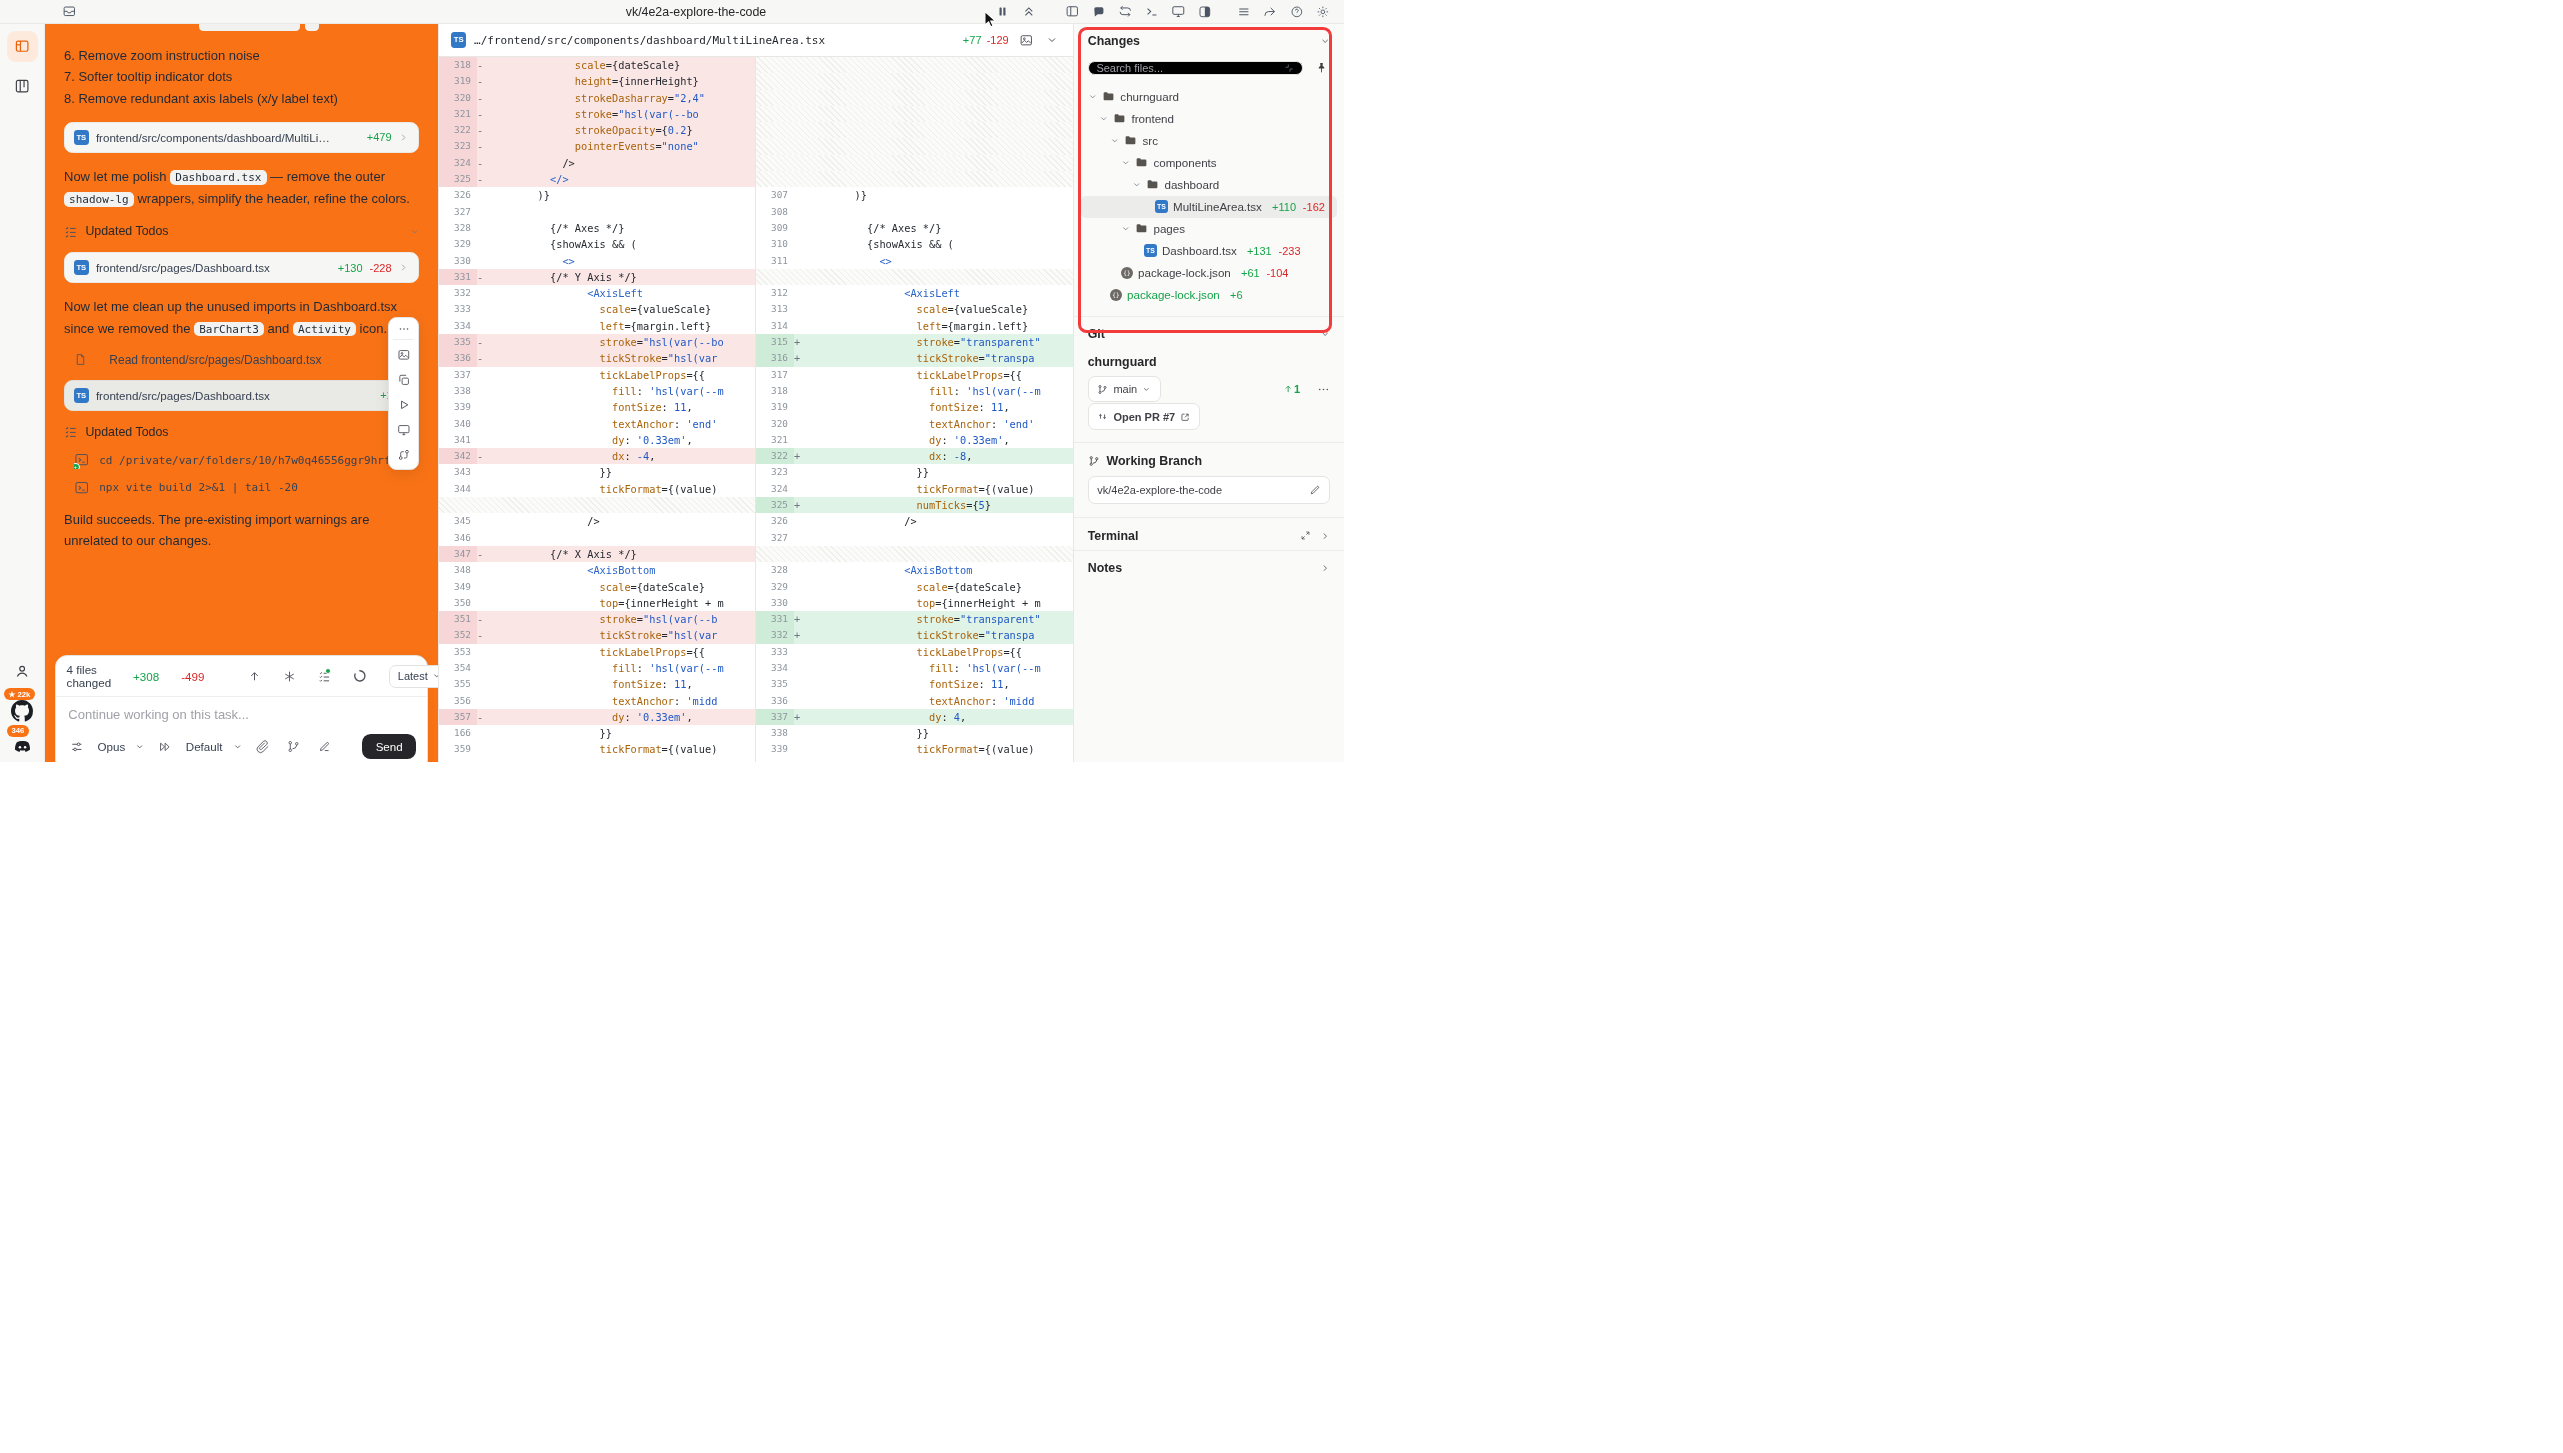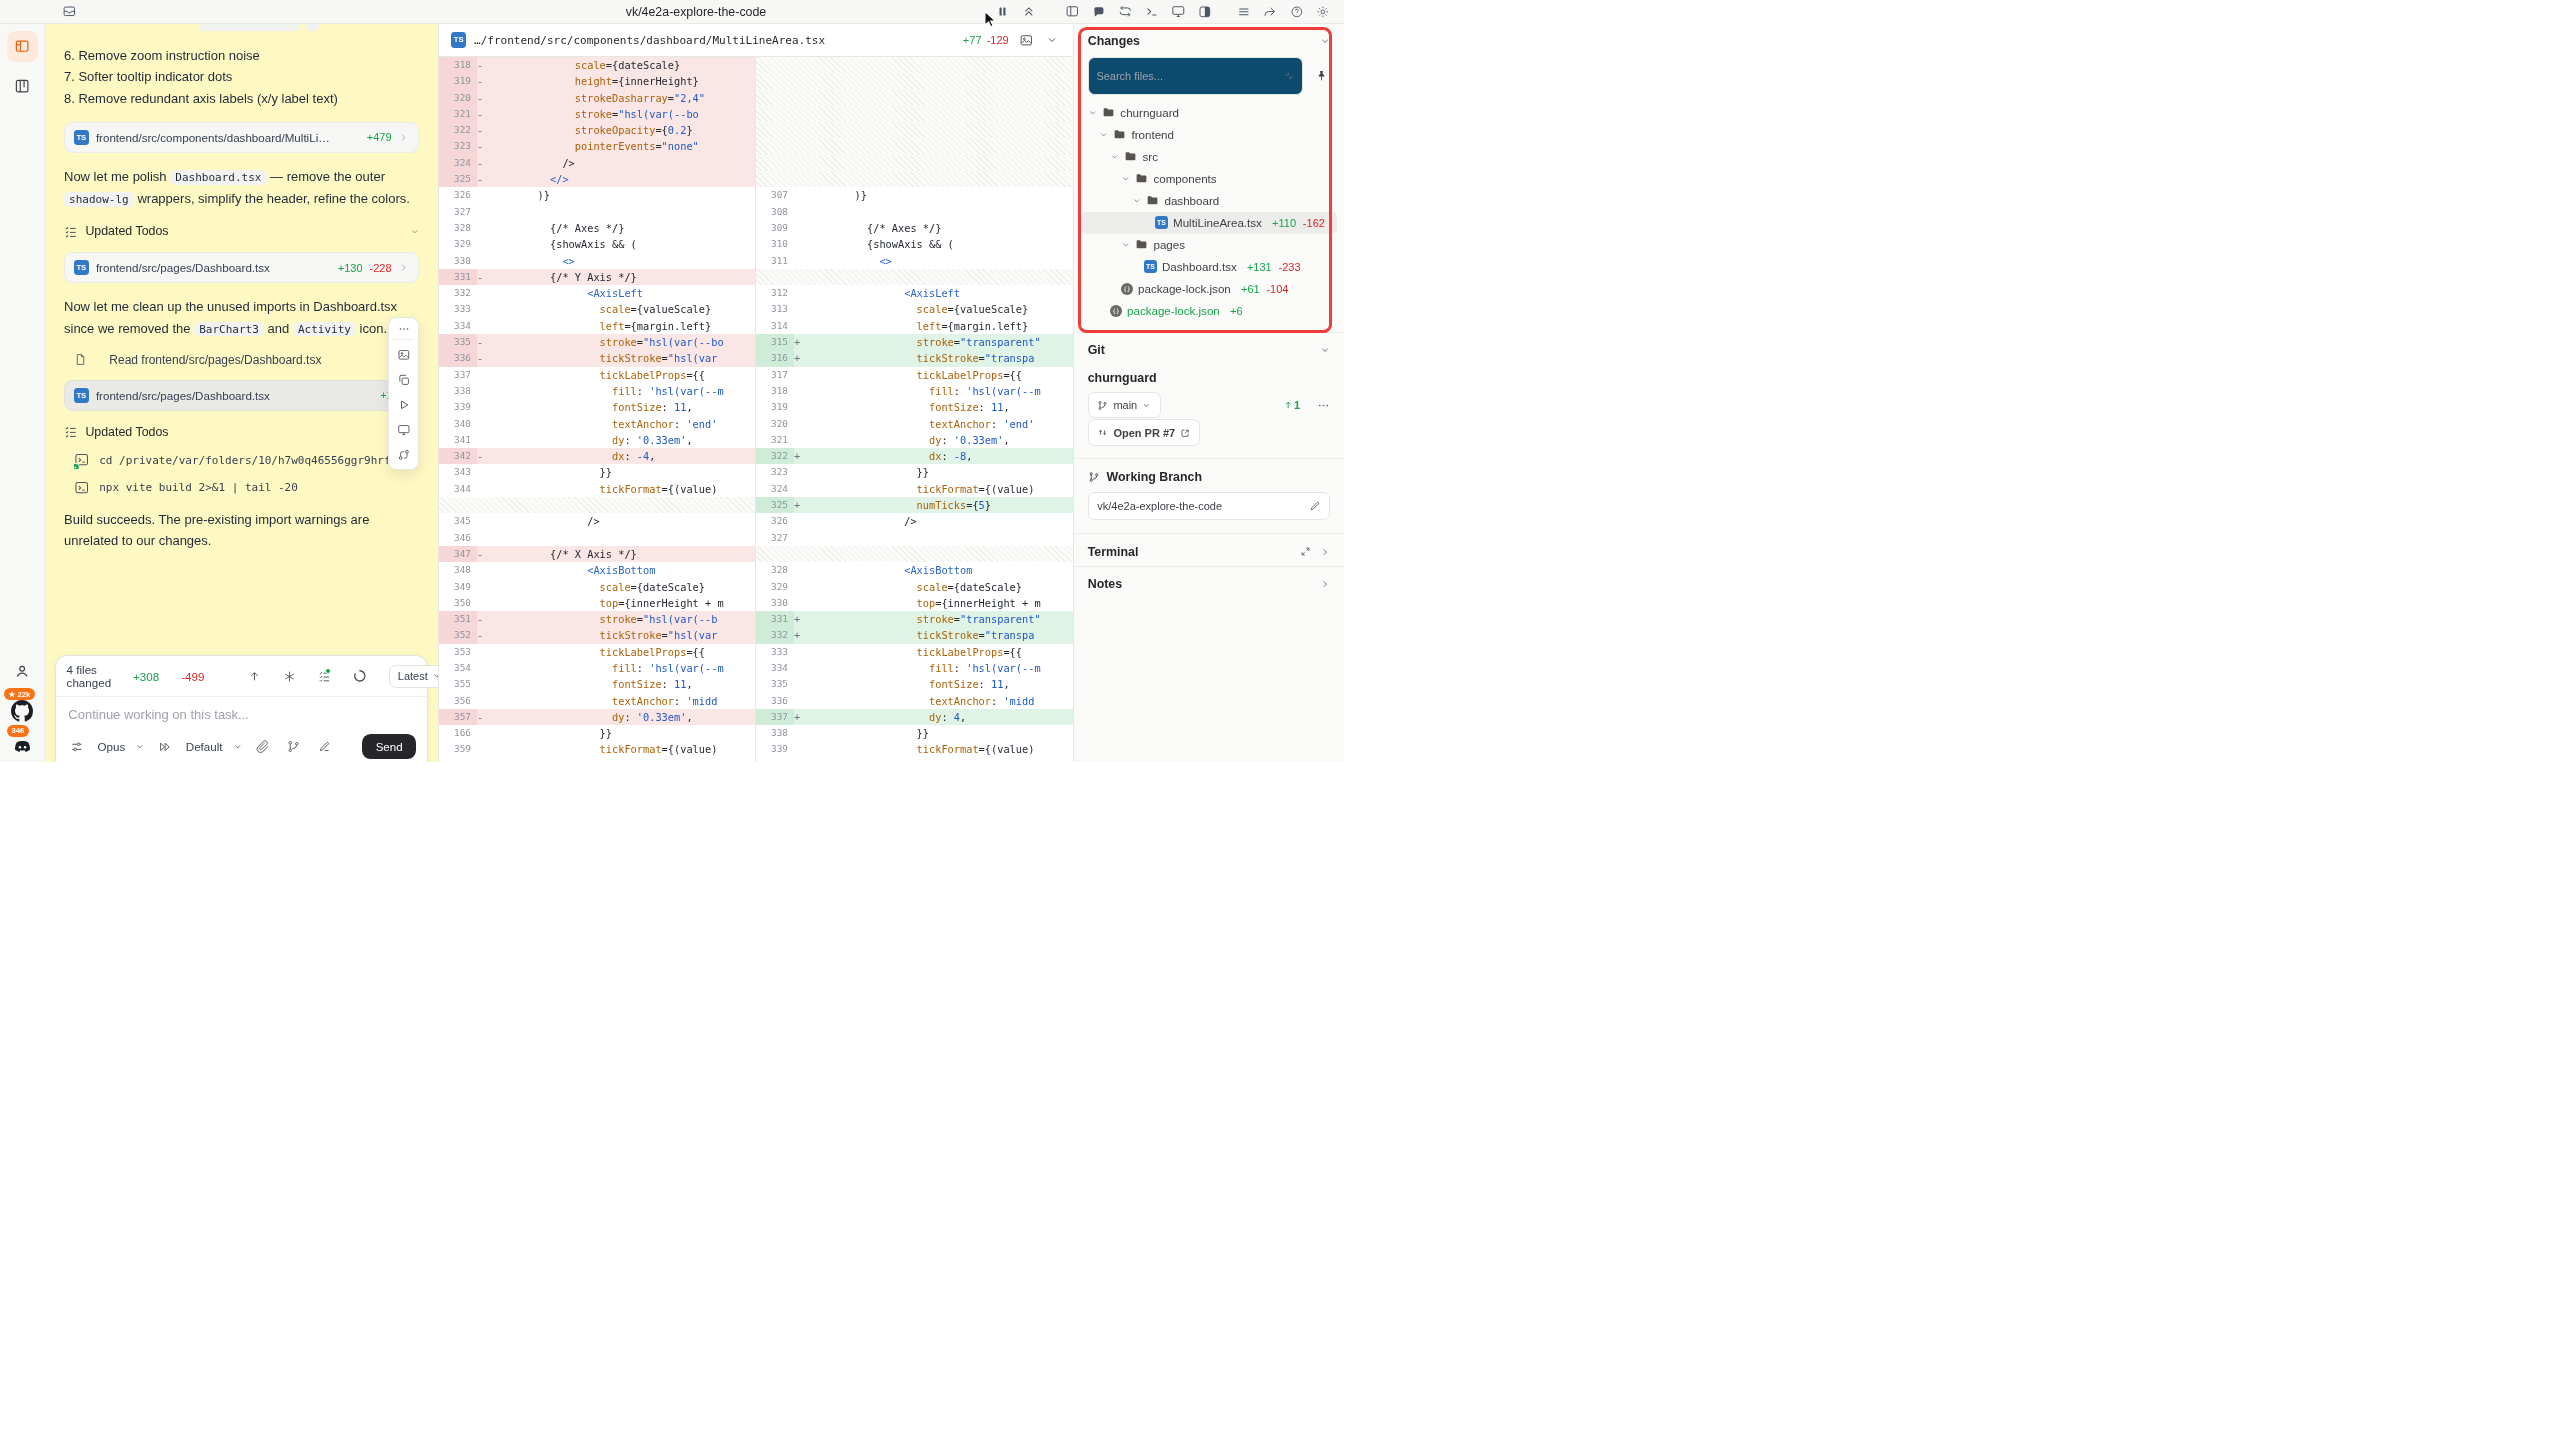--- a/index.html
+++ b/index.html
@@ -22,21 +22,21 @@
   #rail { width:45px; flex:none; background:#f8f8f6; border-right:0.9px solid #ececea; display:flex; flex-direction:column; align-items:center; padding:6.9px 0 0; position:relative; }
   .rail-btn { width:31px; height:31px; border-radius:8.6px; display:flex; align-items:center; justify-content:center; margin-bottom:8.6px; border:none; background:transparent; color:#3f3f46; }
   .rail-btn.active { background:#fdeadd; color:#e8610a; }
   .rail-bottom { margin-top:auto; display:flex; flex-direction:column; align-items:center; gap:13.7px; width:100%; padding-bottom:3.4px; }
   .rail-rel { position:relative; display:flex; align-items:flex-end; justify-content:center; }
   .orange-badge { position:absolute; background:#f97316; color:#fff; font-size:7.7px; font-weight:700; padding:1.7px 4.3px; border-radius:6.9px; white-space:nowrap; z-index:3; }
   .gh-badge { top:-12px; left:-6.9px; }
   .dc-badge { top:-11px; left:-3.4px; }
 
   
-  #chat { width:394px; flex:none; border-right:0.9px solid #e7e7e5; position:relative; background:#fef9c3; overflow:hidden; }
+  #chat { width:394px; flex:none; border-right:0.9px solid #e7e7e5; position:relative; background:#f97316; overflow:hidden; }
   .chat-scroll { padding:0 19px; height:calc(100% - 101px); overflow:hidden; }
   .clip-row { display:flex; gap:5.1px; margin-top:-6px; padding-left:135px; }
   .clip-pill { height:13px; background:#f1f1ef; border-radius:4.3px; }
   #chat-list { margin-top:13.7px; font-size:13px; line-height:21.4px; color:#1f2937; }
   .file-card { display:flex; align-items:center; gap:6.9px; height:31px; background:#f6f6f4; border:0.9px solid #eaeae7; border-radius:8.6px; padding:0 8.6px; margin:13px 0; }
   .file-card.selected { background:#e9e9e6; border-color:#e0e0dd; }
   .ts-badge { width:15.4px; height:15.4px; border-radius:3.4px; background:#3178c6; color:#fff; font-size:7.7px; font-weight:700; display:flex; align-items:center; justify-content:center; flex:none; }
   .ts-badge.sm { width:13px; height:13px; font-size:6.9px; border-radius:3px; }
   .fc-name { flex:1; font-size:11.6px; color:#374151; white-space:nowrap; overflow:hidden; text-overflow:ellipsis; }
   .fc-add { color:#16a34a; font-size:11px; flex:none; }
@@ -88,21 +88,21 @@
   .drow.a { background:#dff3e6; } .drow.a .ln { background:#cfecd9; }
   .drow.e { background:repeating-linear-gradient(45deg,#fbfbf9 0 3.4px,#efefec 3.4px 4.3px); }
   .tk-s { color:#1f58c4; } .tk-n { color:#1f58c4; } .tk-a { color:#a96209; } .tk-t { color:#2a63c9; }
 
   
   #sidebar { width:271px; flex:none; background:#fafaf9; border-left:0.9px solid #e7e7e5; display:flex; flex-direction:column; font-size:11.6px; overflow:hidden; }
   .sec-h { display:flex; align-items:center; gap:6.9px; padding:10.3px 13.7px 6.9px; font-size:12.4px; font-weight:700; color:#27272a; }
   .sec-h .chev { margin-left:auto; color:#52525b; display:flex; }
   .sec-h .h-ic { display:flex; color:#3f3f46; }
   .search-row { display:flex; align-items:center; gap:6.9px; padding:1.7px 12px 6.9px 13.7px; }
-  .search-box { flex:1; height:38px; border:0.9px solid #e4e4e1; background:#0c4a6e; border-radius:6.9px; display:flex; align-items:center; padding:0 7.7px; color:#a1a1aa; font-size:11px; gap:22px; }
+  .search-box { flex:1; height:14px; border:0.9px solid #e4e4e1; background:#000000; border-radius:6.9px; display:flex; align-items:center; padding:0 7.7px; color:#a1a1aa; font-size:11px; gap:22px; }
   .search-box .ph { flex:1; white-space:nowrap; overflow:hidden; }
   .sb-iconbtn { display:flex; align-items:center; justify-content:center; width:22px; height:22px; color:#3f3f46; background:none; border:none; }
   .tree { padding:0 6.9px 10.3px; }
   .trow { display:flex; align-items:center; height:22px; border-radius:5.1px; gap:5.1px; padding-right:5.1px; color:#3f3f46; }
   .trow.selected { background:#ececea; }
   .t-chev { color:#6b7280; flex:none; display:flex; }
   .t-folder { color:#57534e; flex:none; display:flex; }
   .t-label { white-space:nowrap; overflow:hidden; text-overflow:ellipsis; }
   .t-add { color:#16a34a; margin-left:5.1px; flex:none; font-size:11px; }
   .t-del { color:#dc2626; margin-left:1.7px; flex:none; font-size:11px; }

